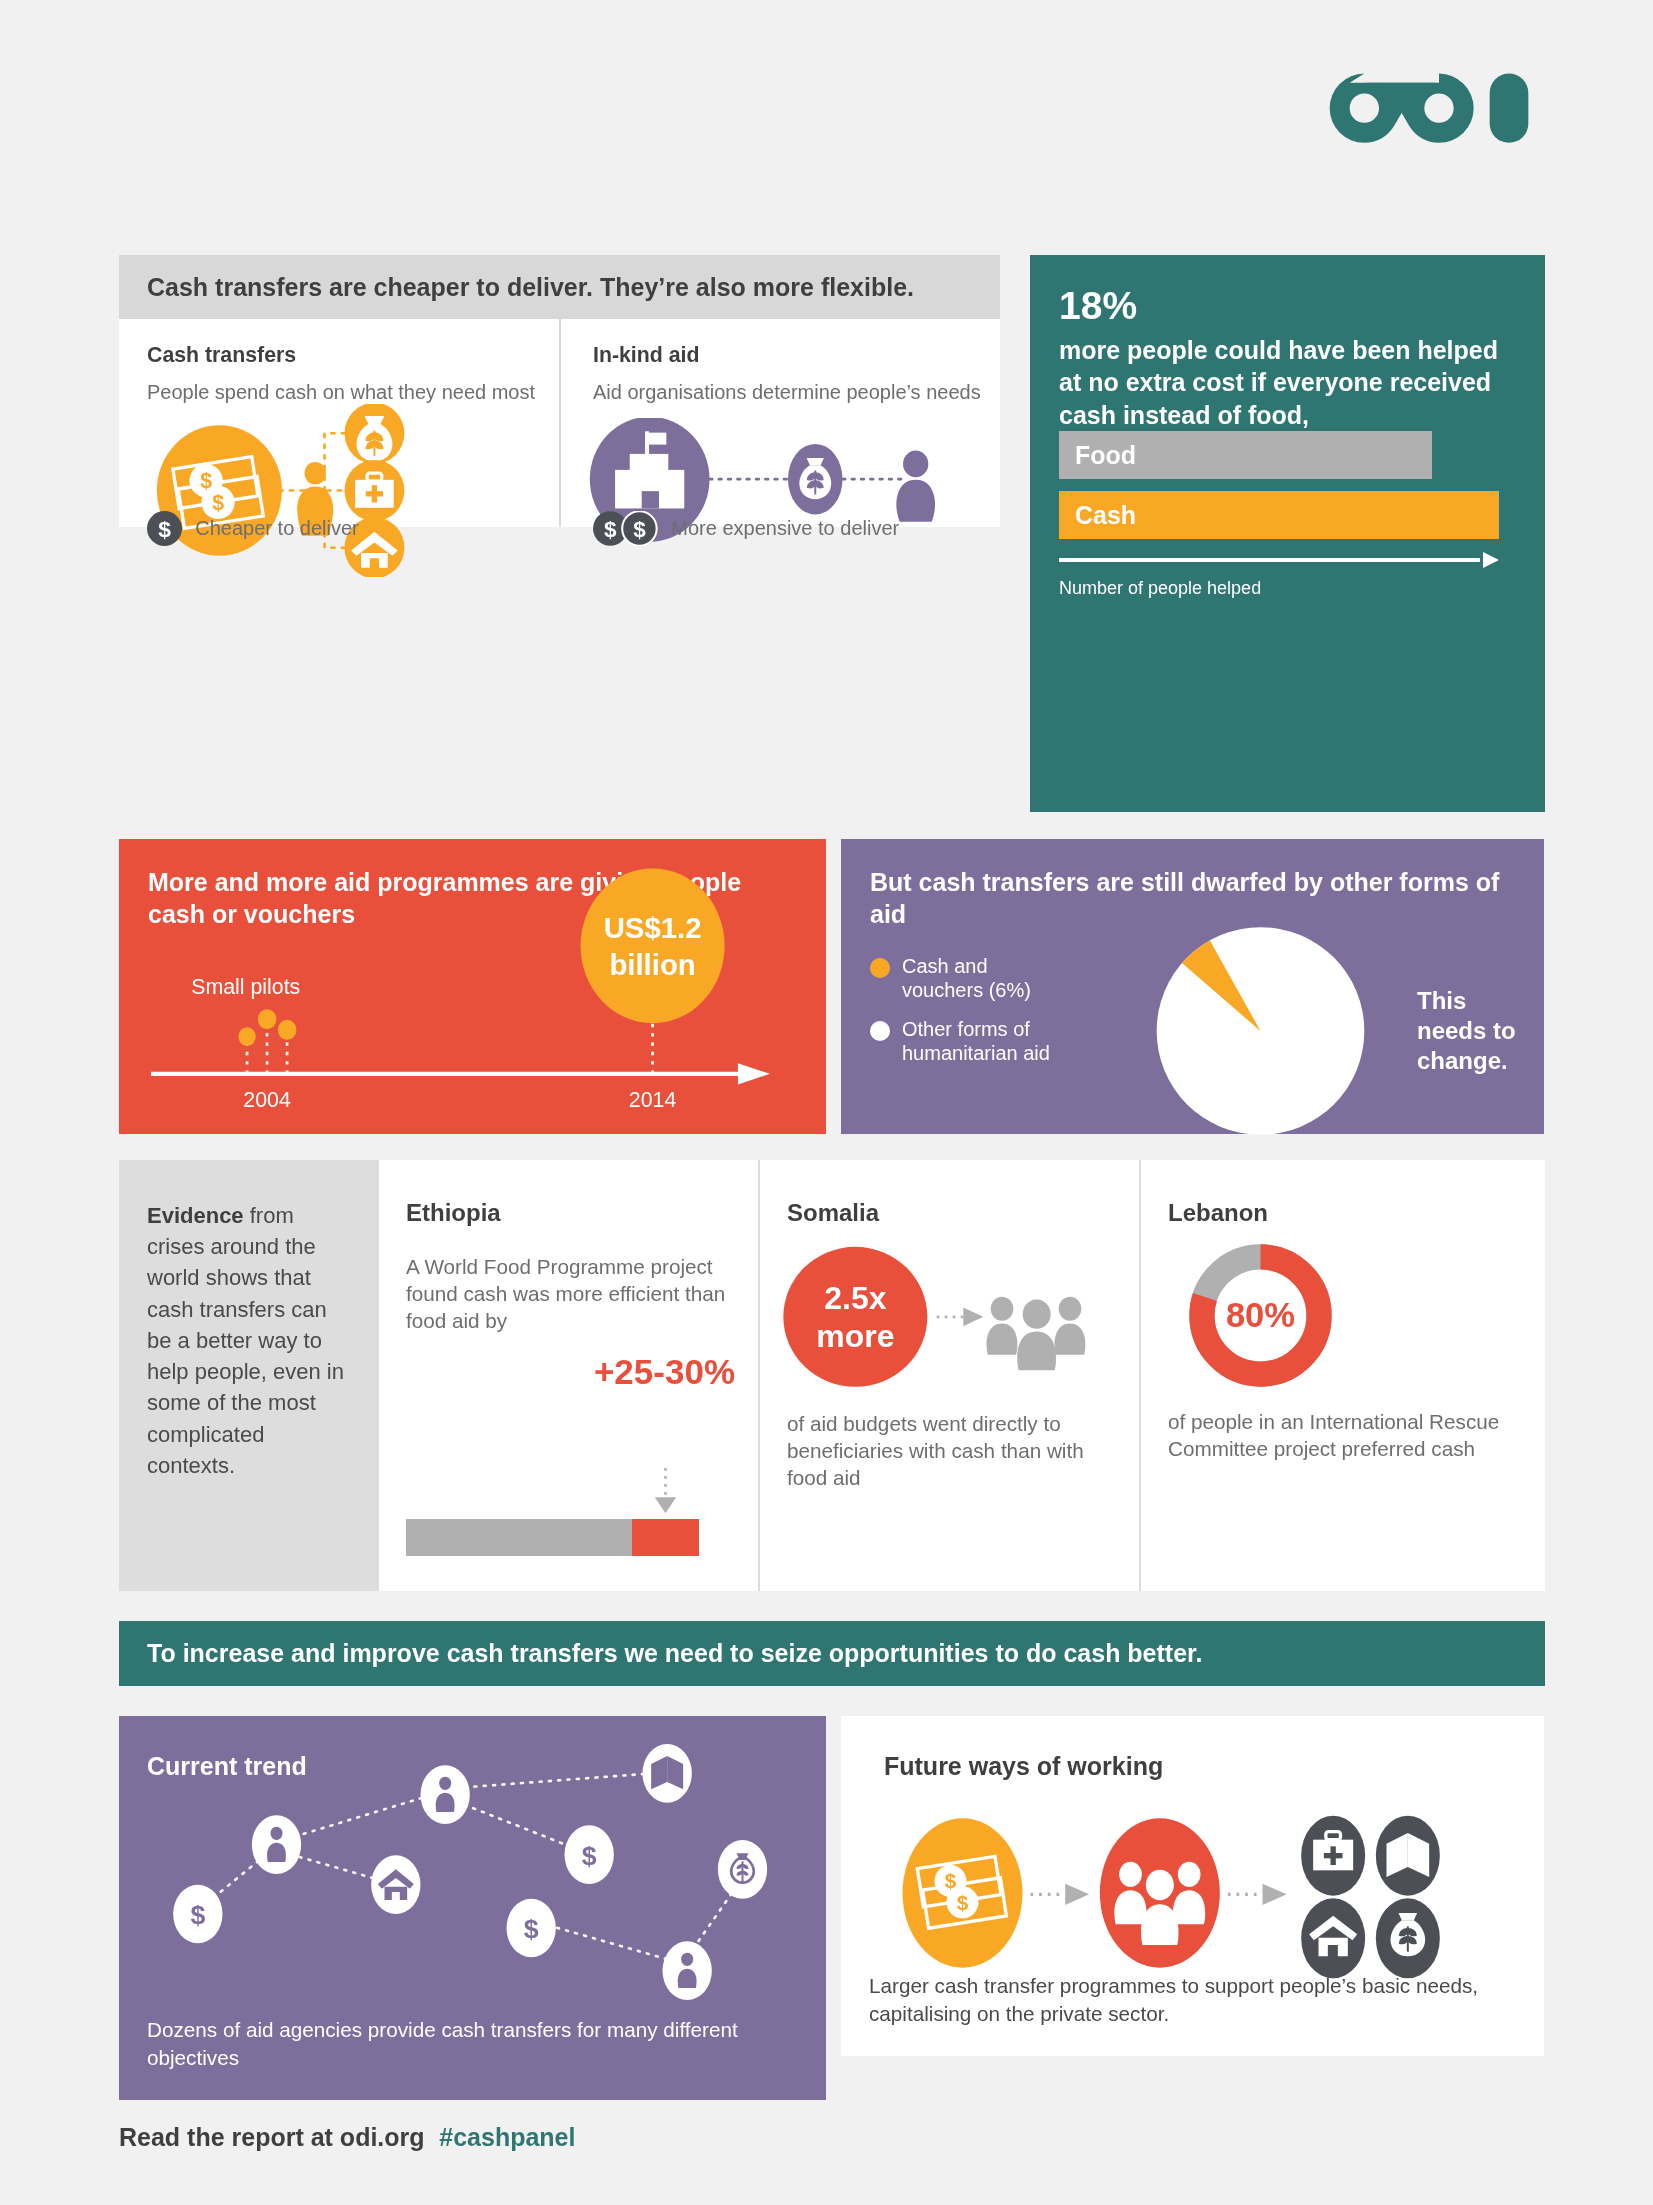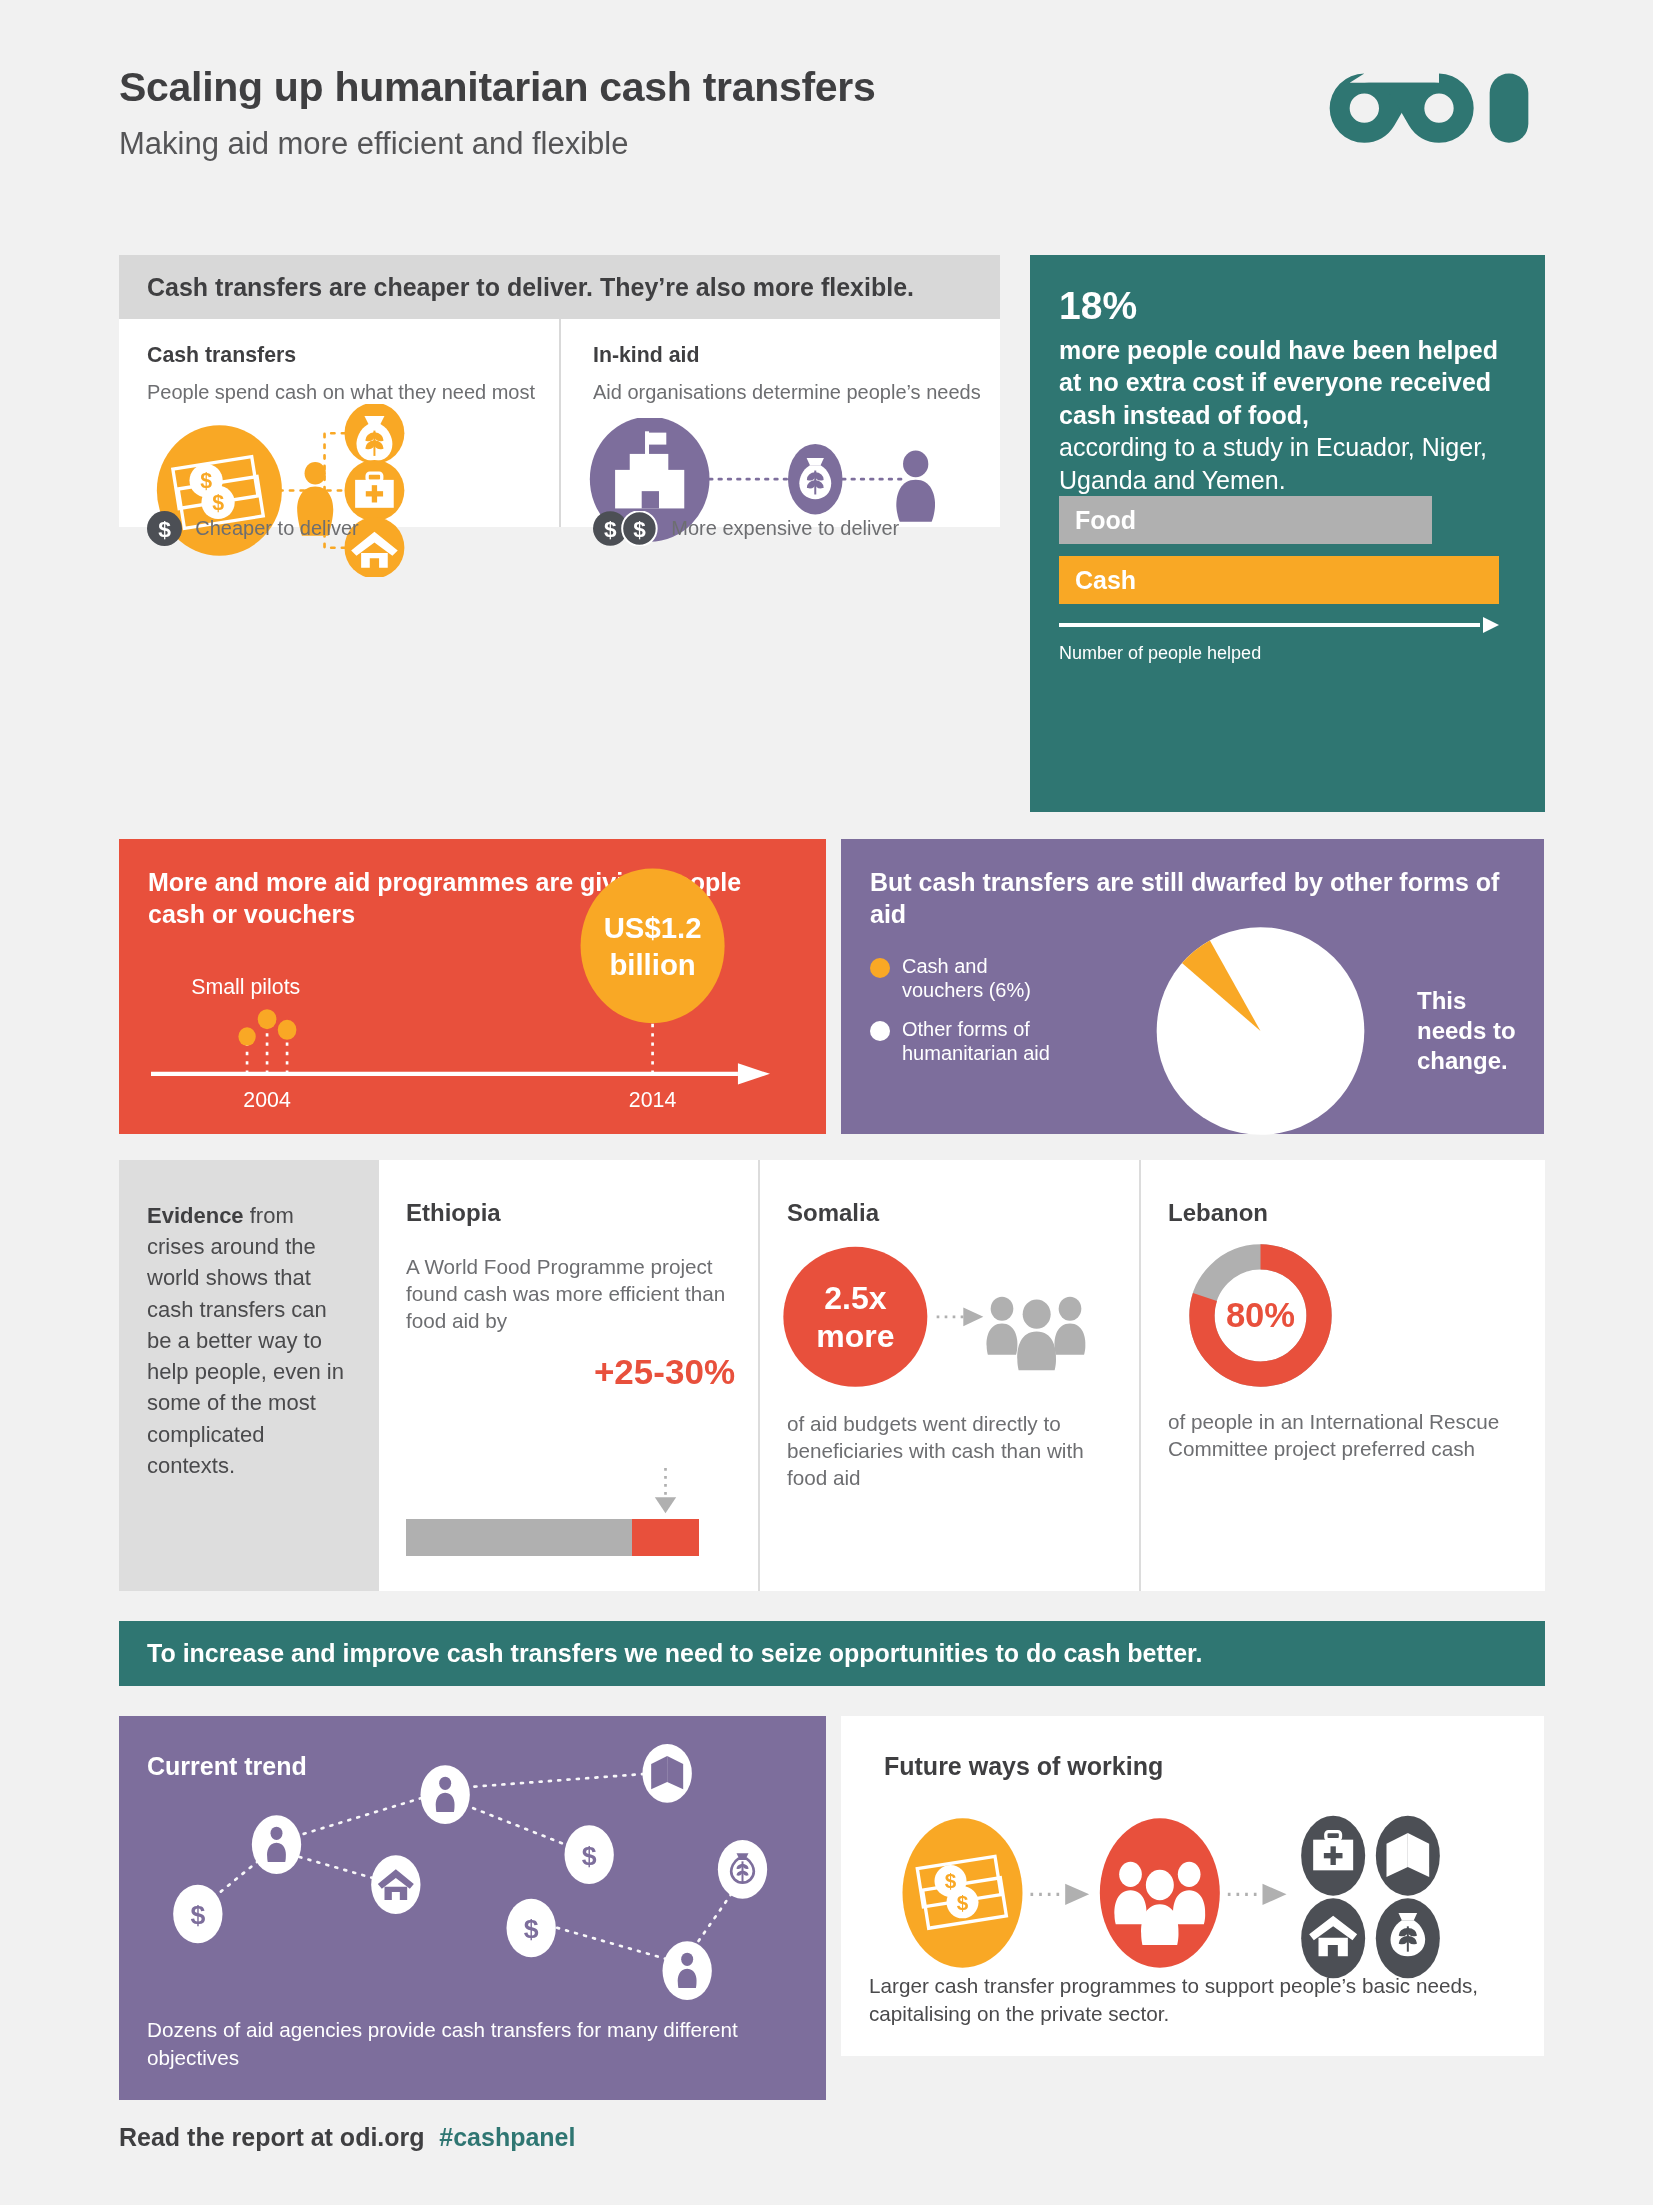--- a/index.html
+++ b/index.html
@@ -101,24 +101,20 @@
   
   .footer { position:absolute; left:119px; top:2123px; display:flex; align-items:baseline; gap:14.7px; }
   .footer .read { font-size:25px; font-weight:bold; color:#3f3f41; }
   .footer .tag { font-size:25px; font-weight:bold; color:#2f7672; }
 </style>
 </head>
 <body>
 
 <div class="page">
 
-  <div class="header">
-    <div class="title">Scaling up humanitarian cash transfers</div>
-    <div class="subtitle">Making aid more efficient and flexible</div>
-  </div>
 
   <div class="logo">
     <svg viewBox="0 0 330 130" width="220" height="87">
       <path d="M62 14 a52 52 0 1 0 0 104 a52 52 0 0 0 45-26 l22-38 a52 52 0 0 1 45-26 h-134 z
                M62 44 a22 22 0 1 1 0 44 a22 22 0 0 1 0-44 z" fill="#2f7672"></path>
       <path d="M174 14 a52 52 0 1 1 0 104 a52 52 0 0 1-45-26 l-22-38 a52 52 0 0 0-45-26 h112 z
                M174 44 a22 22 0 1 0 0 44 a22 22 0 0 0 0-44 z" fill="#2f7672"></path>
       <rect x="250" y="14" width="58" height="104" rx="29" fill="#2f7672"></rect>
     </svg>
   </div>
@@ -243,21 +239,20 @@
           </svg>
           <span class="lbl">More expensive to deliver</span>
         </div>
       </div>
     </div>
   </div>
 
   <div class="card-teal">
     <div class="big18">18%</div>
     <div class="teal-bold">more people could have been helped at no extra cost if everyone received cash instead of food,</div>
-    <div class="teal-reg">according to a study in Ecuador, Niger, Uganda and Yemen.</div>
     <div class="barblock">
       <div class="bar food">
         <span>Food</span>
       </div>
       <div class="bar cash">
         <span>Cash</span>
       </div>
       <div class="axisline">
         <div class="ln"></div>
         <div class="ar"></div>

